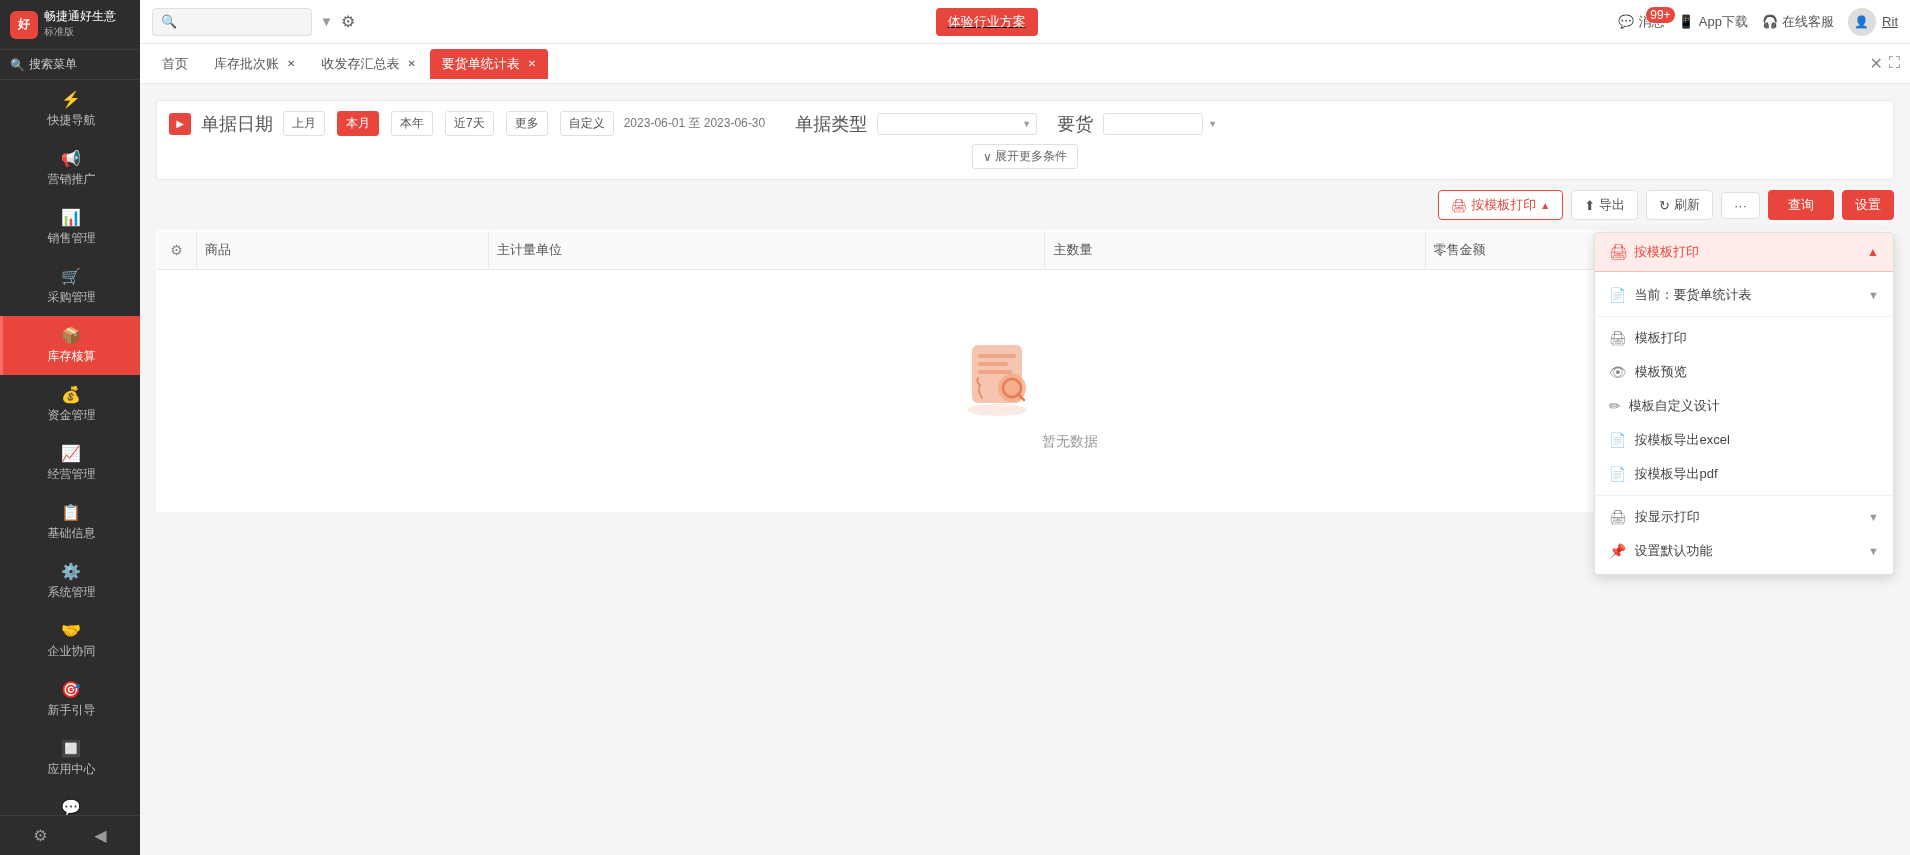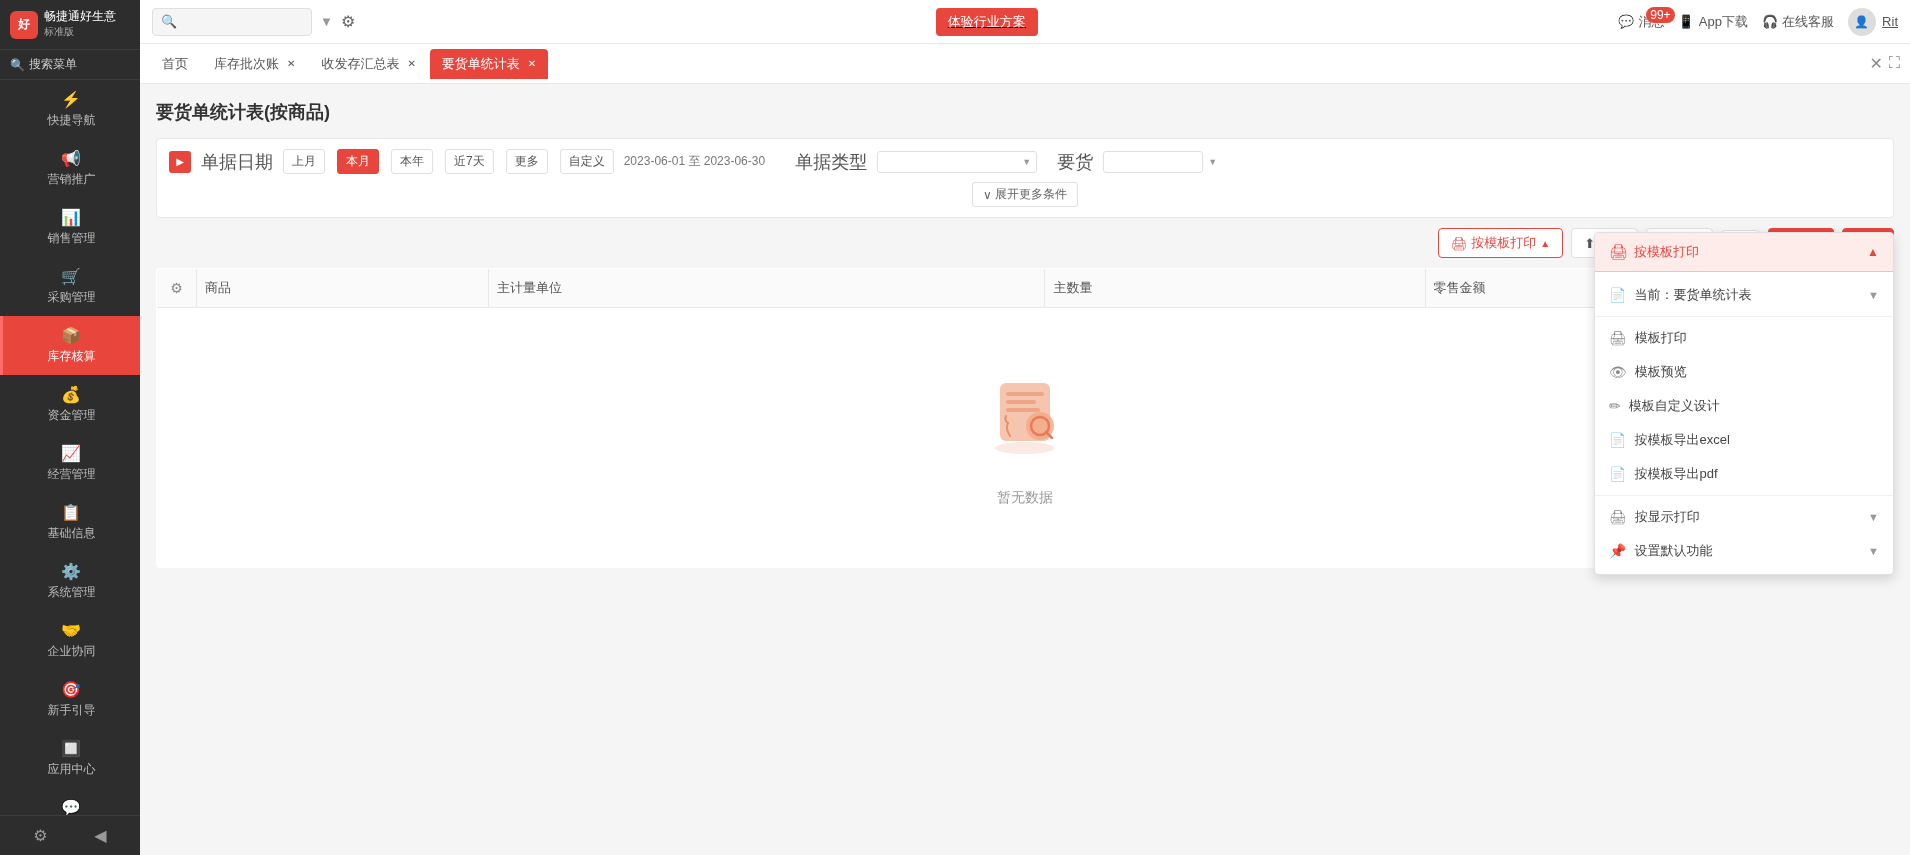--- a/index.html
+++ b/index.html
@@ -193,21 +193,21 @@
     .data-table { width: 100%; border-collapse: collapse; background: #fff; border: 1px solid #e8e8e8; border-radius: 4px; overflow: hidden; }
     .data-table th {
       background: #fafafa; border-bottom: 1px solid #e8e8e8; border-right: 1px solid #e8e8e8;
       padding: 10px 8px; text-align: left; font-size: 13px; color: #555; font-weight: 500;
     }
     .data-table th:first-child { width: 40px; text-align: center; }
     .data-table td { padding: 10px 8px; border-bottom: 1px solid #f0f0f0; border-right: 1px solid #f0f0f0; font-size: 13px; color: #333; }
     .table-settings-icon { color: #888; font-size: 14px; cursor: pointer; }
 
     
-    .empty-state { display: flex; flex-direction: column; align-items: center; justify-content: center; padding: 60px 0; }
+    .empty-state { display: flex; align-items: flex-end; justify-content: center; padding: 60px 0; }
     .empty-icon { font-size: 80px; margin-bottom: 12px; }
     .empty-text { color: #999; font-size: 14px; }
 
     
     .page-content::-webkit-scrollbar { width: 6px; }
     .page-content::-webkit-scrollbar-thumb { background: #ccc; border-radius: 3px; }
     .expand-btn {
       background: none; border: 1px solid #e0e0e0; border-radius: 3px;
       padding: 3px 10px; font-size: 12px; cursor: pointer; color: #666;
       display: flex; align-items: center; gap: 3px; white-space: nowrap;
@@ -357,21 +357,20 @@
       </div>
     </div>
     <div class="tab-bar-right">
       <span class="tab-bar-icon">✕</span>
       <span class="tab-bar-icon">⛶</span>
     </div>
   </div>
 
   <div class="page-content">
 
-    <h2 class="page-title">要货单统计表(按商品)</h2>
 
     <div class="filter-bar">
       <div class="filter-row">
 
         <button style="background:#e8453c; color:white; border:none; border-radius:3px; width:22px; height:22px; cursor:pointer; font-size:10px; display:flex; align-items:center; justify-content:center;">▶</button>
 
         <span class="filter-label">单据日期</span>
         <div class="date-buttons">
           <button class="date-btn">上月</button>
           <button class="date-btn active">本月</button>

